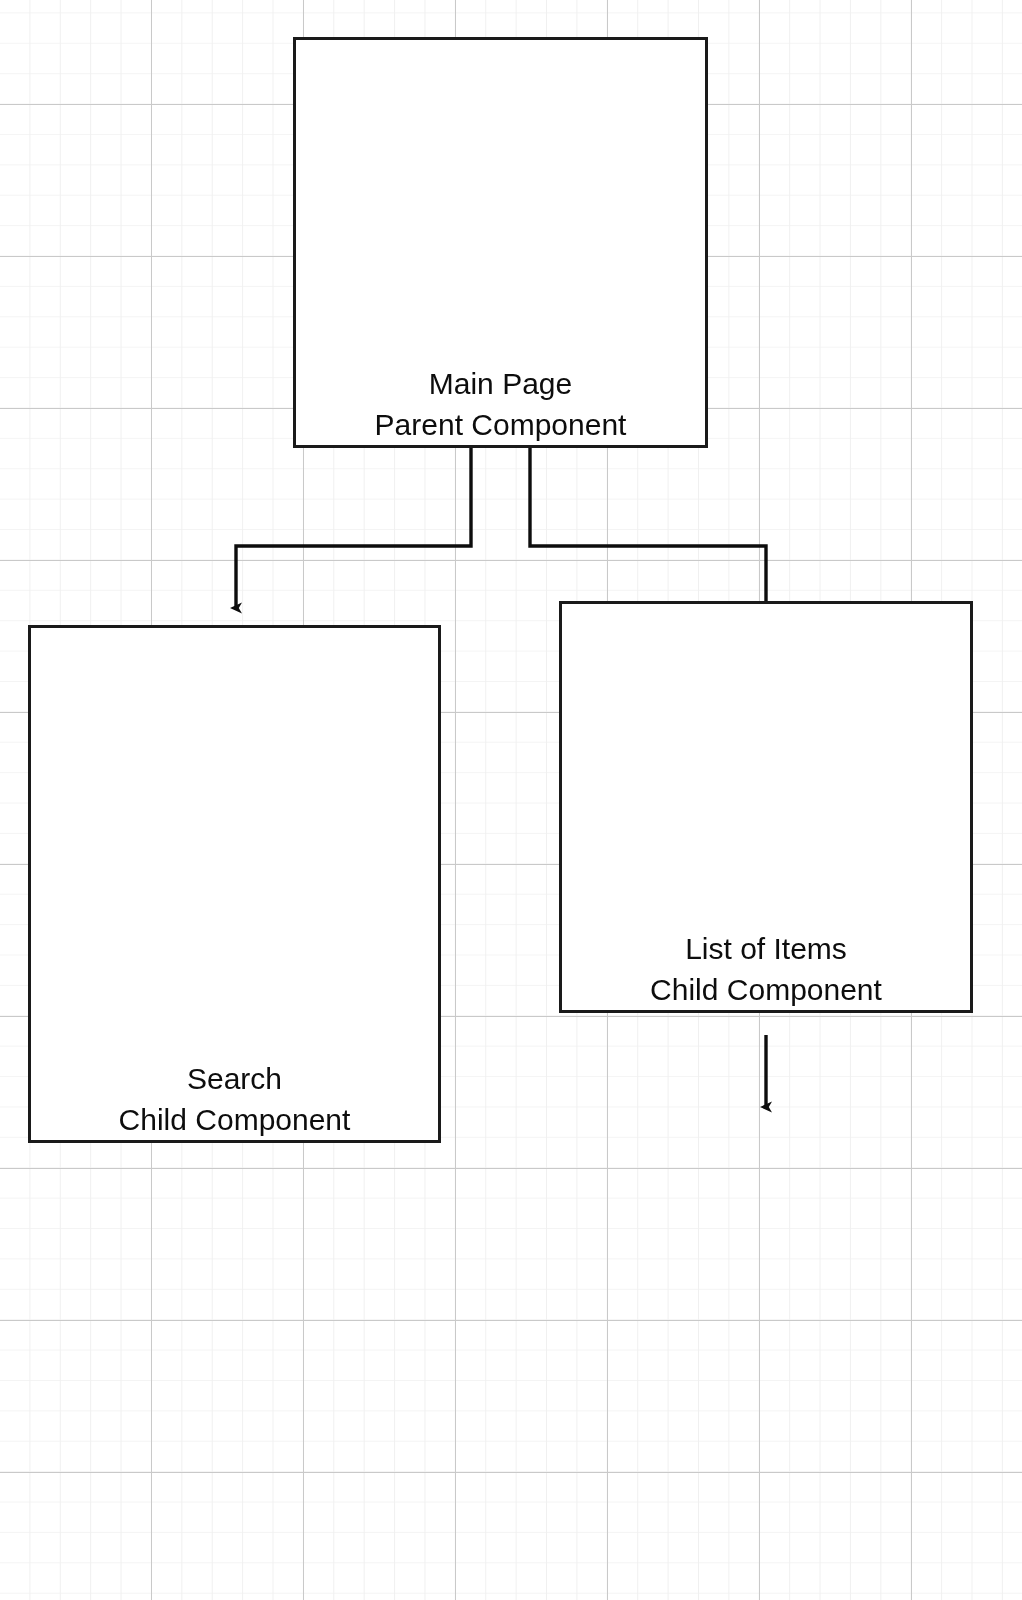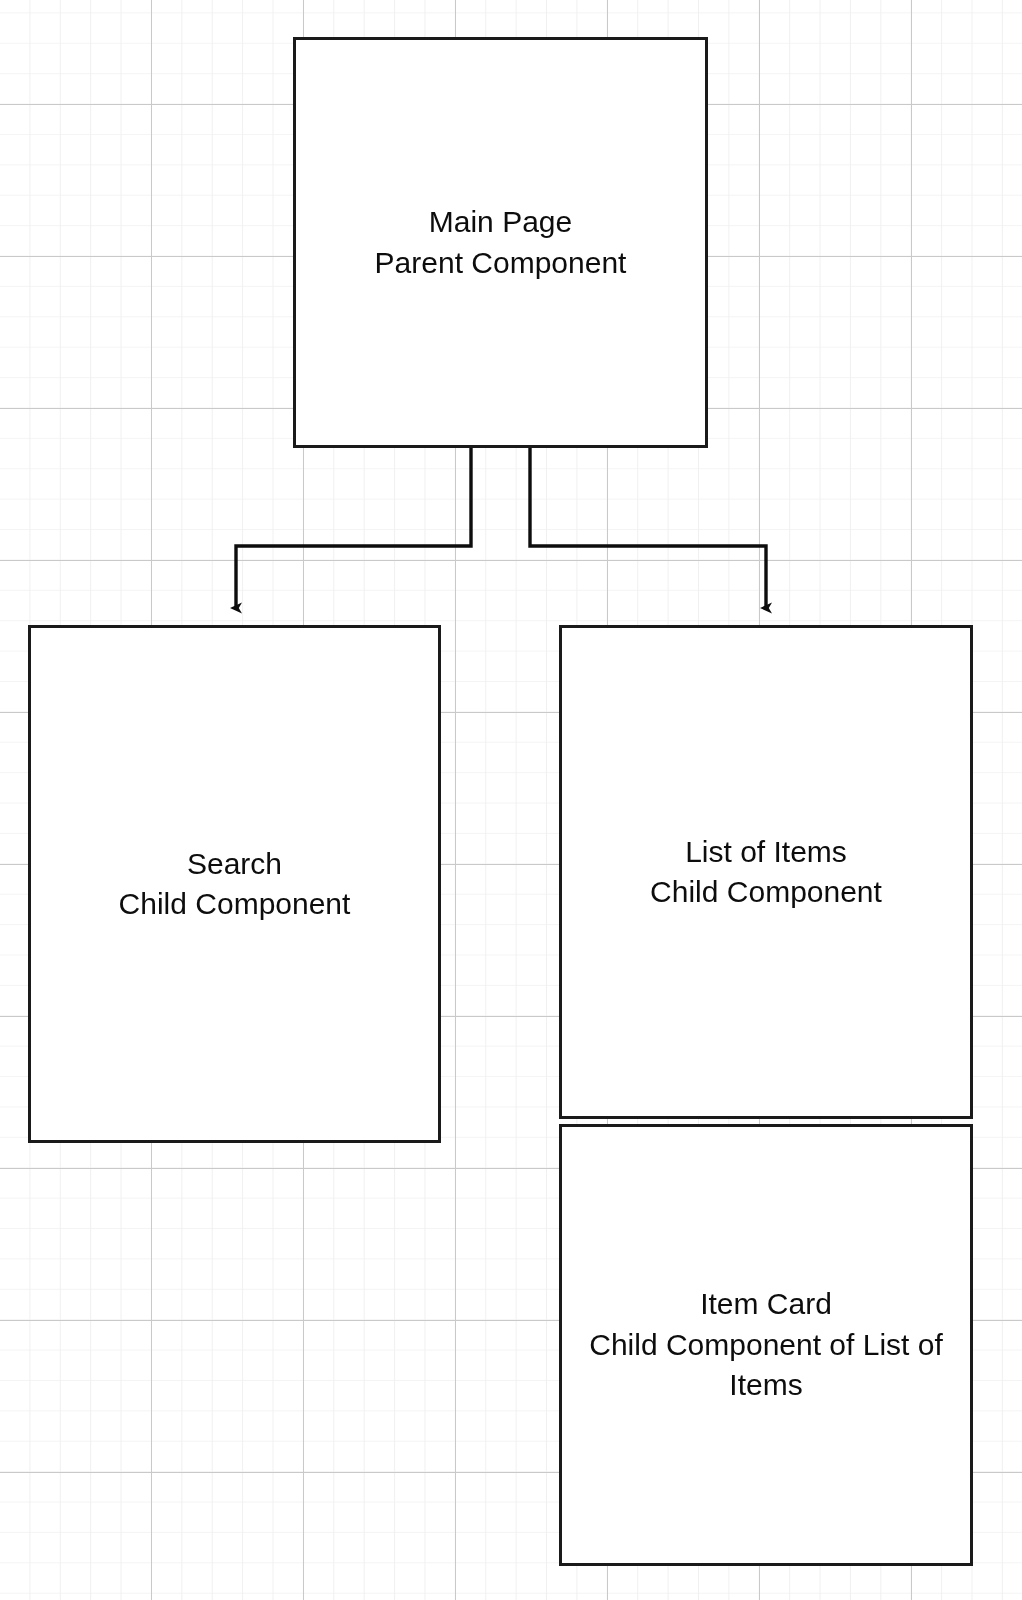--- a/index.html
+++ b/index.html
@@ -34,35 +34,35 @@
     width: 1022px;
     height: 1600px;
     pointer-events: none;
   }
   .node {
     position: absolute;
     box-sizing: border-box;
     background: #ffffff;
     border: 3px solid #1a1a1a;
     display: flex;
-    align-items: center;
+    align-items: flex-end;
     justify-content: center;
     text-align: center;
   }
   .node .label {
     font-family: "Liberation Sans", sans-serif;
     font-size: 30px;
     line-height: 1.35;
     color: #0d0d0d;
     padding: 0 14px;
     white-space: pre-line;
   }
   #node-main-page   { left: 293px; top: 37px;   width: 415px; height: 411px; }
   #node-search      { left: 28px;  top: 625px;  width: 413px; height: 518px; }
-  #node-list-items  { left: 559px; top: 625px;  width: 414px; height: 494px; }
+  #node-list-items  { left: 559px; top: 601px;  width: 414px; height: 412px; }
   #node-item-card   { left: 559px; top: 1124px; width: 414px; height: 442px; }
   #node-item-card .label { max-width: 400px; }
 </style>
 </head>
 <body>
 
 <div id="canvas">
 
   <svg class="edges" width="1022" height="1600" viewBox="0 0 1022 1600" xmlns="http://www.w3.org/2000/svg">
     <defs>
@@ -86,18 +86,14 @@
   <div class="node" id="node-search">
     <div class="label">Search
 Child Component</div>
   </div>
 
   <div class="node" id="node-list-items">
     <div class="label">List of Items
 Child Component</div>
   </div>
 
-  <div class="node" id="node-item-card">
-    <div class="label">Item Card
-Child Component of List of Items</div>
-  </div>
 
 </div>
 
 </body></html>

